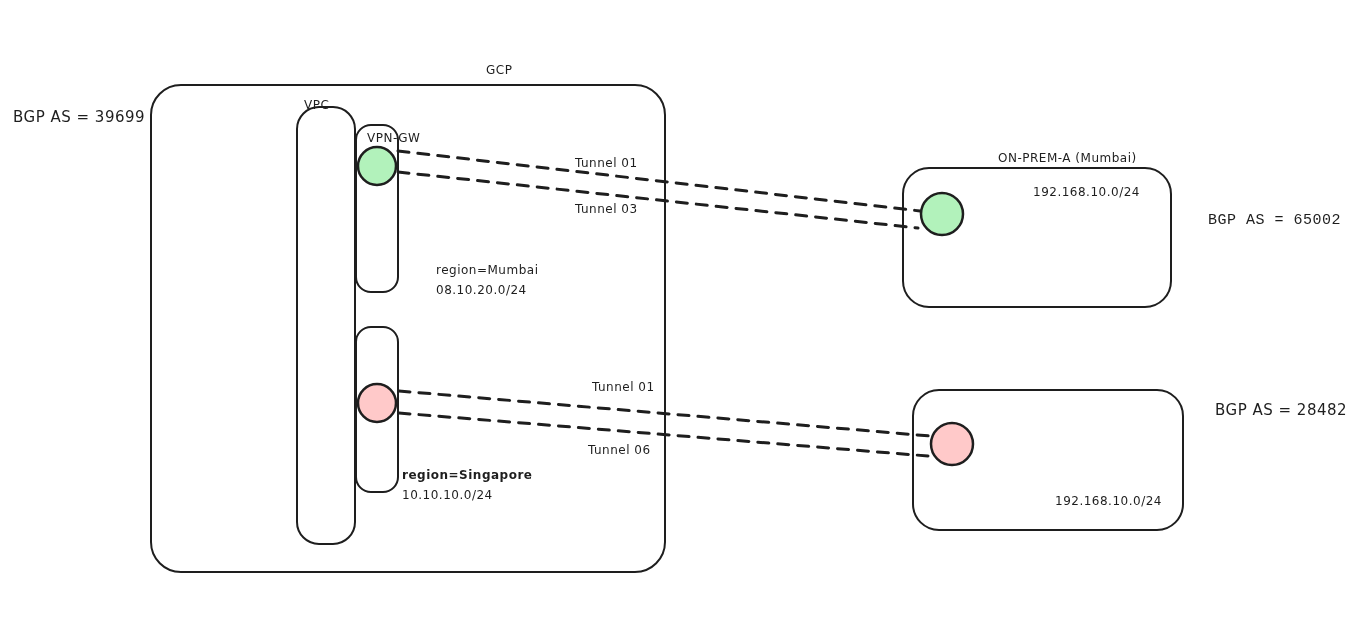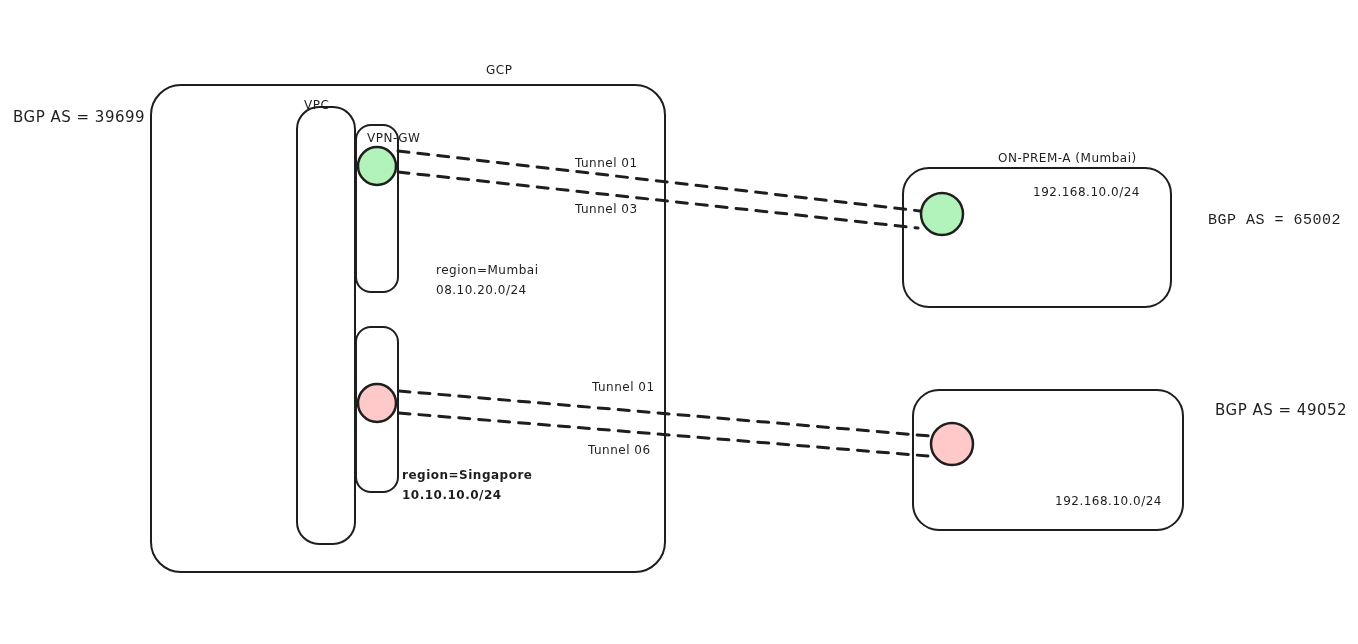--- a/index.html
+++ b/index.html
@@ -96,27 +96,27 @@
 
   <div class="lbl" style="left:588px; top:440px;">Tunnel 06</div>
 
   <div style="position:absolute; left:408px; top:260px;margin-left:28px;">
     <div class="lbl" style="position:static;">region=Mumbai</div>
     <div class="lbl" style="position:static;">08.10.20.0/24</div>
   </div>
 
   <div style="position:absolute; left:402px; top:465px;">
     <div class="lbl" style="position:static;font-weight:bold;">region=Singapore</div>
-    <div class="lbl" style="position:static;font-weight:bold;">10.10.10.0/24</div>
+    <div class="lbl" style="position:static;">10.10.10.0/24</div>
   </div>
 
   <div class="lbl" style="left:998px; top:148px;">ON-PREM-A (Mumbai)</div>
 
   <div class="lbl" style="left:1033px; top:182px;">192.168.10.0/24</div>
 
   <div class="lbl big" style="left:1208px; top:211px;font-family:Liberation Mono, monospace;">BGP AS = 65002</div>
 
 
   <div class="lbl" style="left:1055px; top:491px;">192.168.10.0/24</div>
 
-  <div class="lbl big" style="left:1215px; top:400px;">BGP AS = 49052</div>
+  <div class="lbl big" style="left:1215px; top:400px;">BGP AS = 28482</div>
 
 </div>
 
 </body></html>

